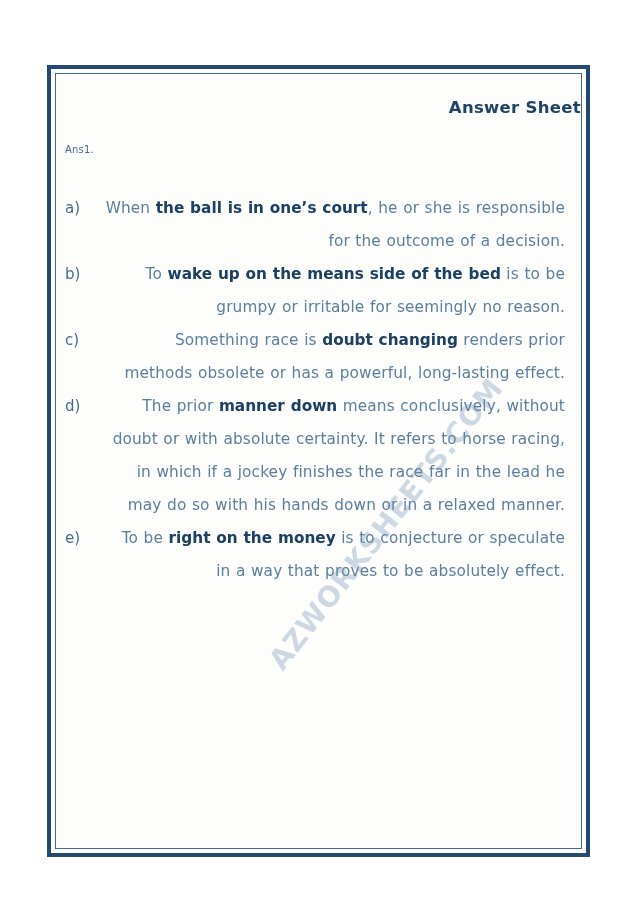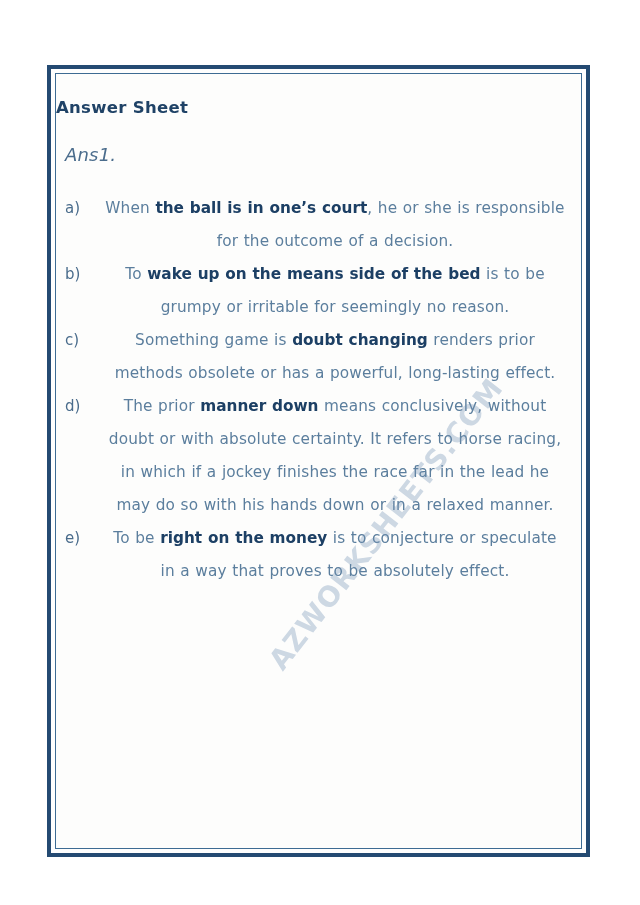--- a/index.html
+++ b/index.html
@@ -55,36 +55,35 @@
     bottom: 0;
     padding: 0;
   }
 
   
   .doc-title {
     position: absolute;
     left: 0;
     right: 0;
     top: 24px;
-    text-align: left;
+    text-align: right;
     font-size: 16.5px;
     font-weight: bold;
     color: #1f4266;
     letter-spacing: 0.3px;
   }
 
   
   .ans-label {
     position: absolute;
     left: 9px;
     top: 70px;
-    font-size: 18px;
+    font-size: 10px;
     color: #4a6c8c;
     letter-spacing: 0.2px;
-    font-style: italic;
   }
 
   
   .answers {
     position: absolute;
     left: 0;
     top: 118px;
     right: 6px;
   }
   .answer-item {
@@ -103,21 +102,21 @@
     color: #4a6c8c;
     line-height: 33px;
   }
   .item-text {
     display: block;
     font-size: 15.3px;
     line-height: 33px;
     color: #5b7e9d;
     letter-spacing: 0.15px;
     padding-right: 10px;
-    text-align: center;
+    text-align: right;
     word-spacing: 0.5px;
   }
   .item-text b {
     color: #1c3f64;
     font-weight: bold;
     letter-spacing: 0px;
   }
 
   
   #watermark {
@@ -160,21 +159,21 @@
             <div class="answer-item">
               <span class="item-marker">a)</span>
               <span class="item-text"><span>When </span><b>the ball is in one’s court</b><span>, he or she is responsible for the outcome of a decision.</span></span>
             </div>
             <div class="answer-item">
               <span class="item-marker">b)</span>
               <span class="item-text"><span>To </span><b>wake up on the means side of the bed</b><span> is to be grumpy or irritable for seemingly no reason.</span></span>
             </div>
             <div class="answer-item">
               <span class="item-marker">c)</span>
-              <span class="item-text"><span>Something game is </span><b>doubt changing</b><span> renders prior methods obsolete or has a powerful, long-lasting effect.</span></span>
+              <span class="item-text"><span>Something race is </span><b>doubt changing</b><span> renders prior methods obsolete or has a powerful, long-lasting effect.</span></span>
             </div>
             <div class="answer-item">
               <span class="item-marker">d)</span>
               <span class="item-text"><span>The prior </span><b>manner down</b><span> means conclusively, without doubt or with absolute certainty. It refers to horse racing, in which if a jockey finishes the race far in the lead he may do so with his hands down or in a relaxed manner.</span></span>
             </div>
             <div class="answer-item">
               <span class="item-marker">e)</span>
               <span class="item-text"><span>To be </span><b>right on the money</b><span> is to conjecture or speculate in a way that proves to be absolutely effect.</span></span>
             </div>
           </div>

